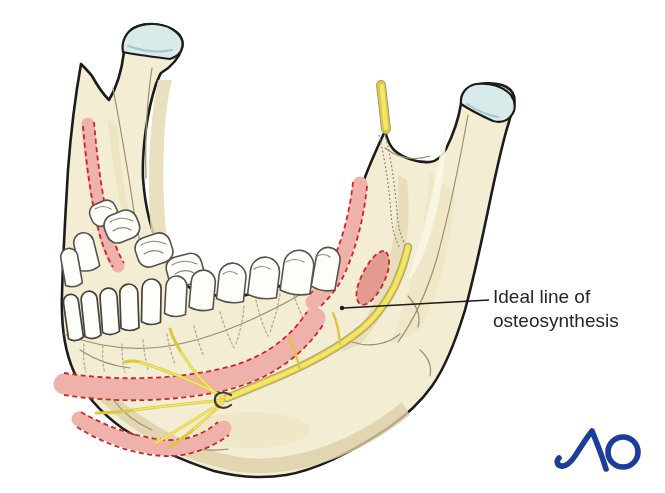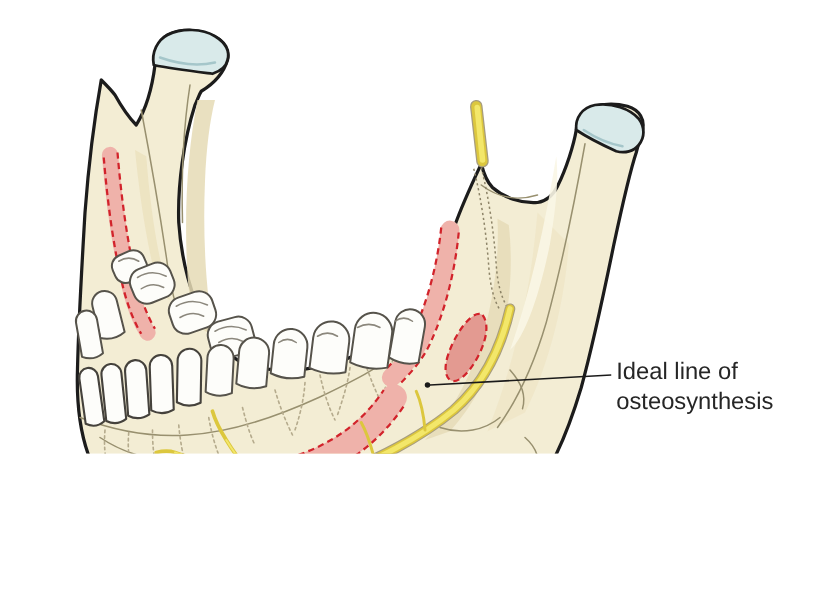--- a/index.html
+++ b/index.html
@@ -1,16 +1,16 @@
 <!DOCTYPE html>
 <html style="--bone: #f3edd4; --bone-shade: #e5dab5; --outline: #1c1c1c; --band-pink: #efb2aa; --band-dash-red: #d2232b; --nerve-yellow: #f3e76a; --nerve-yellow-dark: #dcc73e; --cartilage: #d9eaea; --tooth-white: #fdfdfa; --logo-blue: #1b3e99; --label-text: #262626;"><head>
 <meta charset="utf-8">
 <style>
   html,body{margin:0;padding:0;background:#ffffff;}
-  .stage{position:relative;width:665px;height:363px;background:#fff;overflow:hidden;
+  .stage{position:relative;width:665px;height:493px;background:#fff;overflow:hidden;
          font-family:"Liberation Sans",sans-serif;}
   svg{display:block;}
   .bone      {fill:var(--bone,#f3edd4);stroke:var(--outline,#1c1c1c);stroke-width:2.6;stroke-linejoin:round;}
   .shade     {fill:var(--bone-shade,#e5dab5);stroke:none;}
   .shade-lt  {fill:#ece2c0;stroke:none;}
   .shade-dk  {fill:#dccfa6;stroke:none;}
   .hilite    {fill:#faf6e6;stroke:none;}
   .iline     {fill:none;stroke:#98906f;stroke-width:1.2;stroke-linecap:round;}
   .rootline  {fill:none;stroke:#b5ab8d;stroke-width:1.3;stroke-dasharray:2 2.6;stroke-linecap:round;}
   .cap       {fill:var(--cartilage,#d9eaea);stroke:var(--outline,#1c1c1c);stroke-width:2.2;stroke-linejoin:round;}

